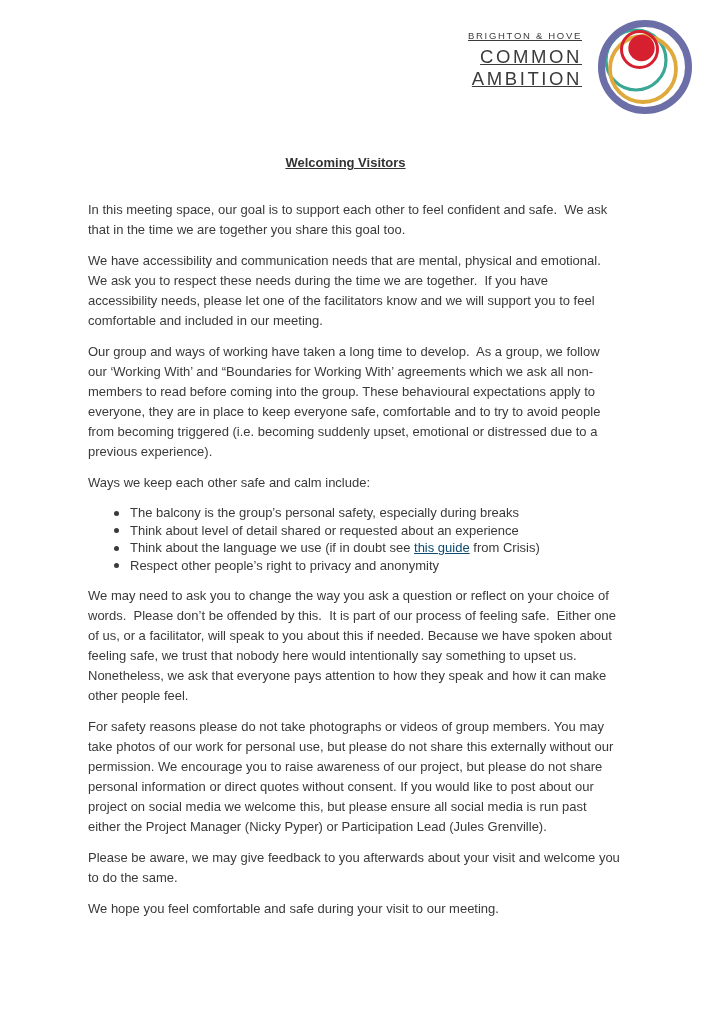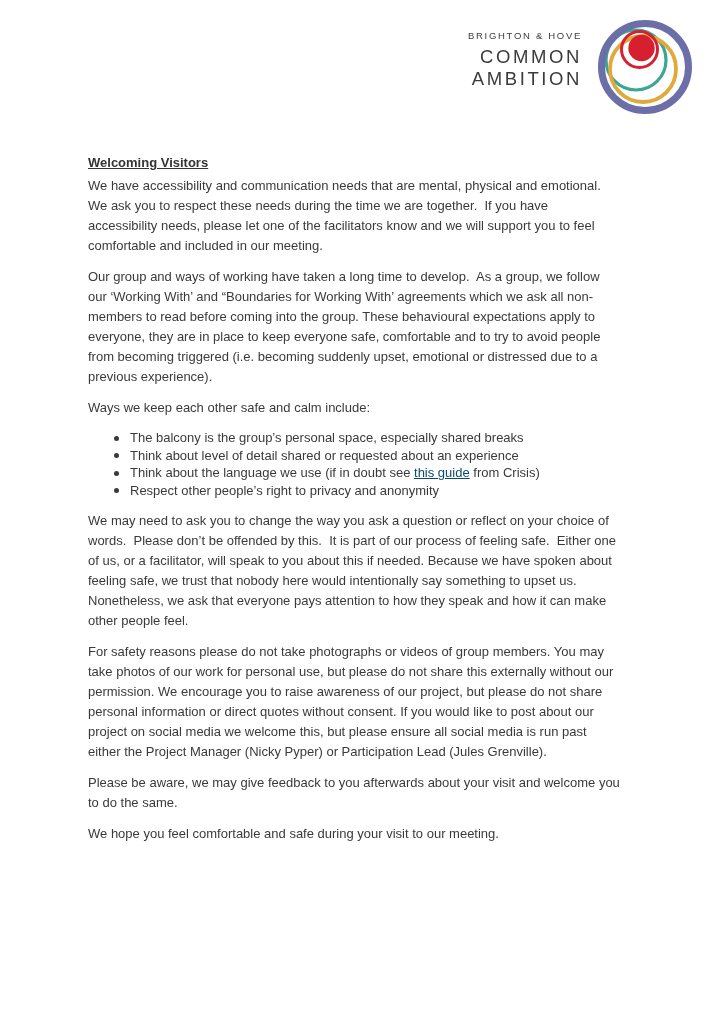--- a/index.html
+++ b/index.html
@@ -15,20 +15,21 @@
 
   
   .logo-block { position: absolute; top: 0; left: 0; width: 724px; height: 120px; }
   .wordmark {
     position: absolute;
     top: 29px;
     right: 142px;
     text-align: right;
     color: #3b3b3d;
     white-space: nowrap;
+    text-decoration: underline;
   }
   .wm-line1 {
     font-size: 9.5px;
     line-height: 13px;
     letter-spacing: 1.7px;
     margin-bottom: 4px;
   }
   .wm-line2, .wm-line3 {
     font-size: 18.5px;
     line-height: 22px;
@@ -46,26 +47,26 @@
   .content {
     position: absolute;
     left: 88px;
     top: 153px;
     width: 612px;
     font-size: 13px;
     line-height: 20px;
   }
   .doc-title {
     width: 515px;
-    margin: 0 0 3px 0;
+    margin: 0 0 27px 0;
     font-size: 13px;
     line-height: 20px;
     font-weight: bold;
     text-decoration: underline;
-    text-align: left;
+    text-align: center;
     color: #333333;
   }
   .content p {
     margin: 0 0 11px 0;
     white-space: pre-wrap;
   }
   .content p.list-intro { margin-bottom: 11px; }
   ul.safety-list {
     list-style: none;
     margin: 0 0 12px 0;
@@ -109,38 +110,40 @@
       <circle cx="48" cy="52" r="33" fill="none" stroke="#DFA93C" stroke-width="3.8"></circle>
       <circle cx="44.5" cy="32.5" r="18" fill="none" stroke="#D6202F" stroke-width="3"></circle>
       <circle cx="46.5" cy="31" r="13.2" fill="#D6202F"></circle>
       <circle cx="50" cy="50" r="43.5" fill="none" stroke="#6B6EA7" stroke-width="7"></circle>
     </svg>
   </div>
 
   <div class="content">
     <h1 class="doc-title">Welcoming Visitors</h1>
 
+    <p>In this meeting space, our goal is to support each other to feel confident and safe.  We ask
+that in the time we are together you share this goal too.</p>
 
     <p>We have accessibility and communication needs that are mental, physical and emotional.
 We ask you to respect these needs during the time we are together.  If you have
 accessibility needs, please let one of the facilitators know and we will support you to feel
 comfortable and included in our meeting.</p>
 
     <p>Our group and ways of working have taken a long time to develop.  As a group, we follow
 our ‘Working With’ and “Boundaries for Working With’ agreements which we ask all non-
 members to read before coming into the group. These behavioural expectations apply to
 everyone, they are in place to keep everyone safe, comfortable and to try to avoid people
 from becoming triggered (i.e. becoming suddenly upset, emotional or distressed due to a
 previous experience).</p>
 
 
     <p class="list-intro">Ways we keep each other safe and calm include:</p>
 
     <ul class="safety-list">
-      <li>The balcony is the group’s personal space, especially shared breaks</li>
+      <li>The balcony is the group’s personal safety, especially during breaks</li>
       <li>Think about level of detail shared or requested about an experience</li>
       <li><span>Think about the language we use (if in doubt see </span><a class="doc-link" href="#">this guide</a><span> from Crisis)</span></li>
       <li>Respect other people’s right to privacy and anonymity</li>
     </ul>
 
     <p>We may need to ask you to change the way you ask a question or reflect on your choice of
 words.  Please don’t be offended by this.  It is part of our process of feeling safe.  Either one
 of us, or a facilitator, will speak to you about this if needed. Because we have spoken about
 feeling safe, we trust that nobody here would intentionally say something to upset us.
 Nonetheless, we ask that everyone pays attention to how they speak and how it can make

